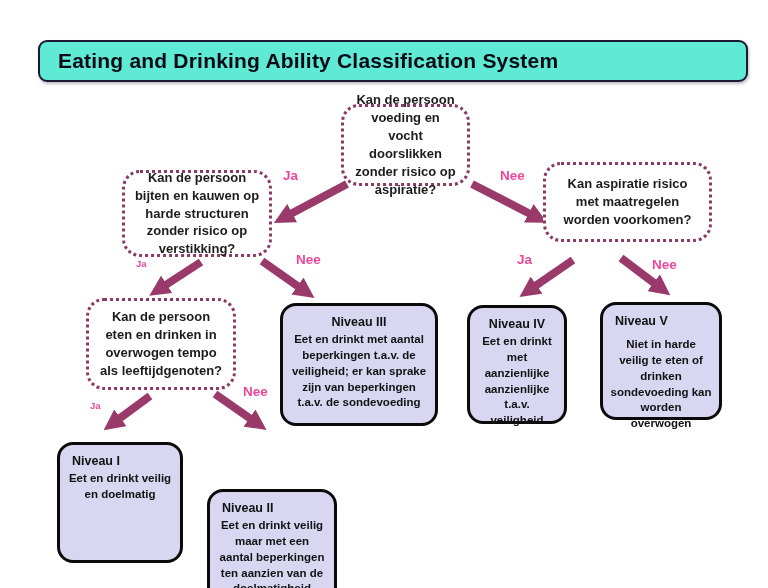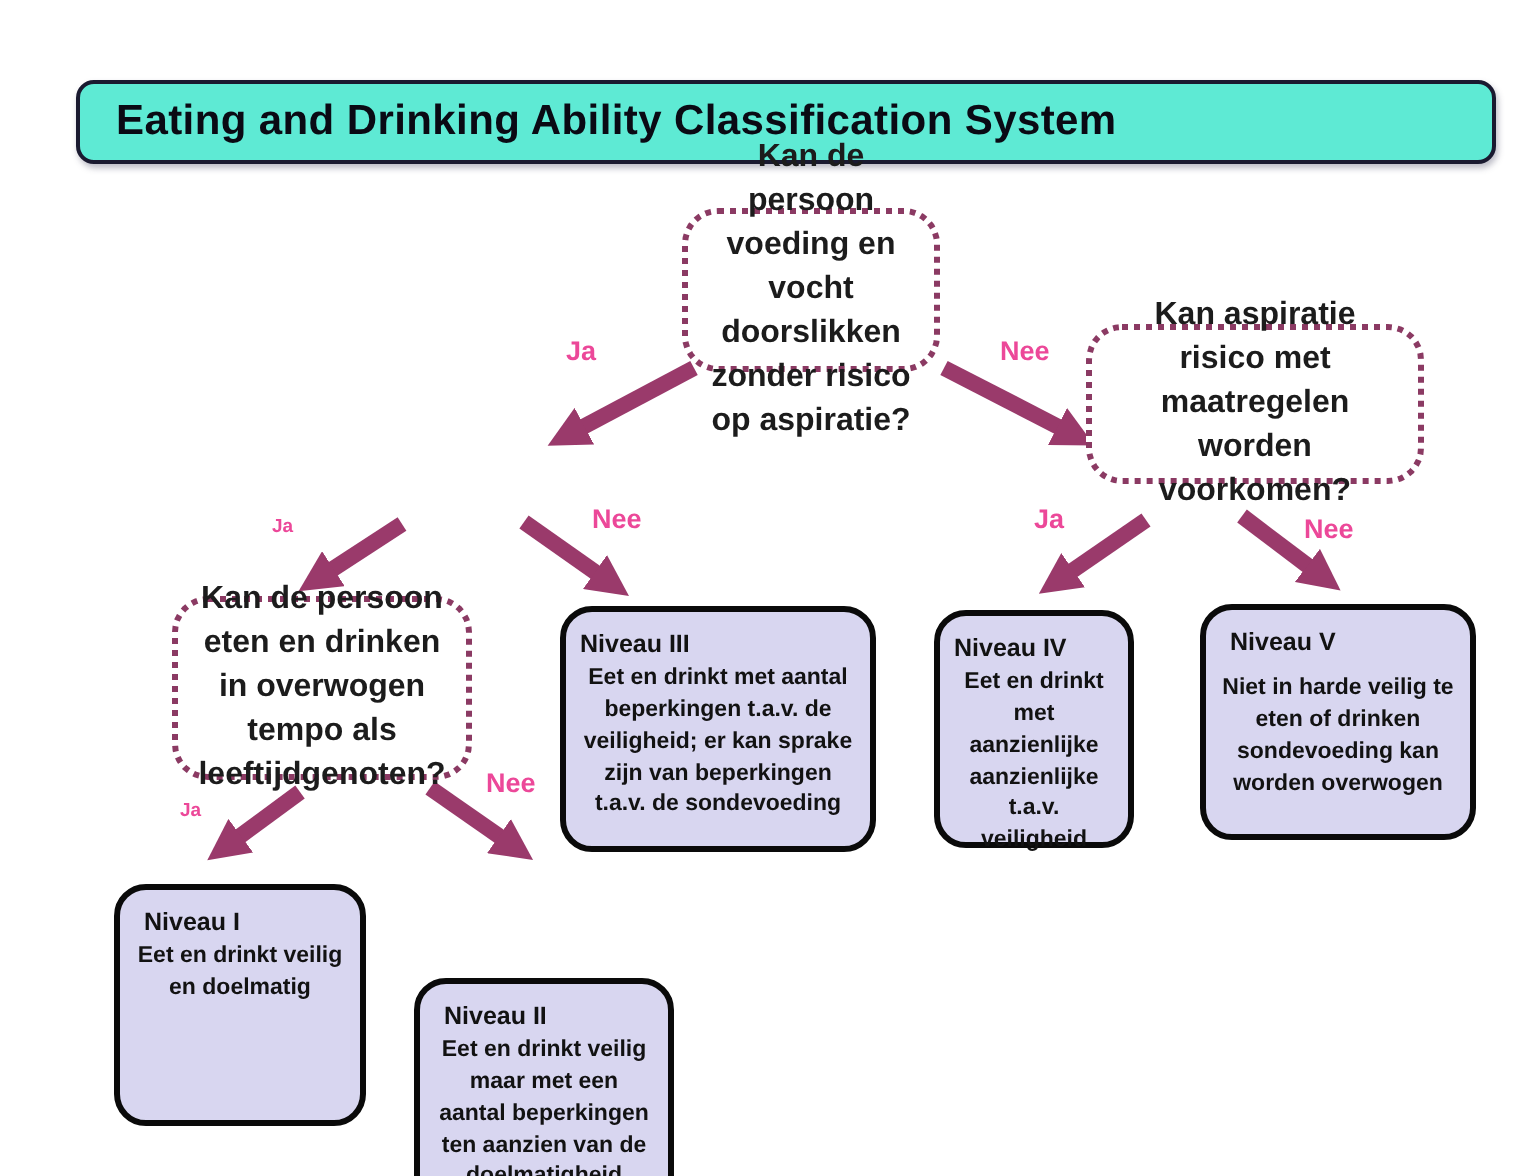--- a/index.html
+++ b/index.html
@@ -29,50 +29,50 @@
 
   
   .q {
     position:absolute;
     background:#ffffff;
     border:3px dotted #8b3a63;
     border-radius:18px;
     box-sizing:border-box;
     display:flex; align-items:center; justify-content:center;
     text-align:center;
-    font-size:16px; font-weight:600; color:#1c1c1c;
+    font-size:13px; font-weight:600; color:#1c1c1c;
     line-height:1.38;
     padding:6px 9px;
   }
   #q-swallow   { left:341px; top:104px; width:129px; height:82px; }
   #q-chew      { left:122px; top:170px; width:150px; height:87px; }
   #q-aspiratie { left:543px; top:162px; width:169px; height:80px; }
   #q-tempo     { left:86px;  top:298px; width:150px; height:92px; }
 
   
   .niveau {
     position:absolute;
     background:#d8d6f0;
     border:3px solid #0a0a0a;
     border-radius:16px;
     box-sizing:border-box;
     padding:9px 7px;
     color:#121212;
   }
   .niveau .nv-title { font-weight:bold; font-size:12.5px; margin:0 0 3px 0; }
   .niveau .nv-body  { font-size:11.5px; font-weight:600; line-height:1.38; text-align:center; }
-  .niveau.center-title .nv-title { }
+  .niveau.center-title .nv-title { text-align:center; }
   .niveau.left-title  .nv-title { text-align:left; padding-left:5px; }
   .niveau.gap .nv-body { margin-top:9px; }
 
   #niveau-1 { left:57px;  top:442px; width:126px; height:121px; }
   #niveau-2 { left:207px; top:445px; width:130px; height:123px;margin-top:44px; }
   #niveau-3 { left:280px; top:303px; width:158px; height:123px; }
   #niveau-4 { left:467px; top:305px; width:100px; height:119px; }
-  #niveau-5 { left:600px; top:302px; width:138px; height:118px; }
+  #niveau-5 { left:600px; top:302px; width:122px; height:118px; }
 
   
   svg.arrows { position:absolute; left:0; top:0; pointer-events:none; }
 
   
   .edge-label { position:absolute; font-weight:bold; color:#ec4899; }
   .lbl-lg { font-size:13.5px; }
   .lbl-sm { font-size:9.5px; }
 </style>
 </head>
@@ -97,20 +97,23 @@
       <line x1="262" y1="261" x2="306" y2="292" marker-end="url(#ah)"></line>
       <line x1="573" y1="260" x2="528" y2="291" marker-end="url(#ah)"></line>
       <line x1="621" y1="258" x2="662" y2="289" marker-end="url(#ah)"></line>
       <line x1="150" y1="396" x2="112" y2="424" marker-end="url(#ah)"></line>
       <line x1="215" y1="394" x2="258" y2="424" marker-end="url(#ah)"></line>
     </g>
   </svg>
 
   <div class="q" id="q-swallow">
     <span>Kan de persoon voeding en vocht doorslikken zonder risico op aspiratie?</span>
+  </div>
+  <div class="q" id="q-chew">
+    <span>Kan de persoon bijten en kauwen op harde structuren zonder risico op verstikking?</span>
   </div>
   <div class="q" id="q-aspiratie">
     <span>Kan aspiratie risico met maatregelen worden voorkomen?</span>
   </div>
   <div class="q" id="q-tempo">
     <span>Kan de persoon eten en drinken in overwogen tempo als leeftijdgenoten?</span>
   </div>
 
   <div class="niveau left-title" id="niveau-1">
     <div class="nv-title">Niveau I</div>

